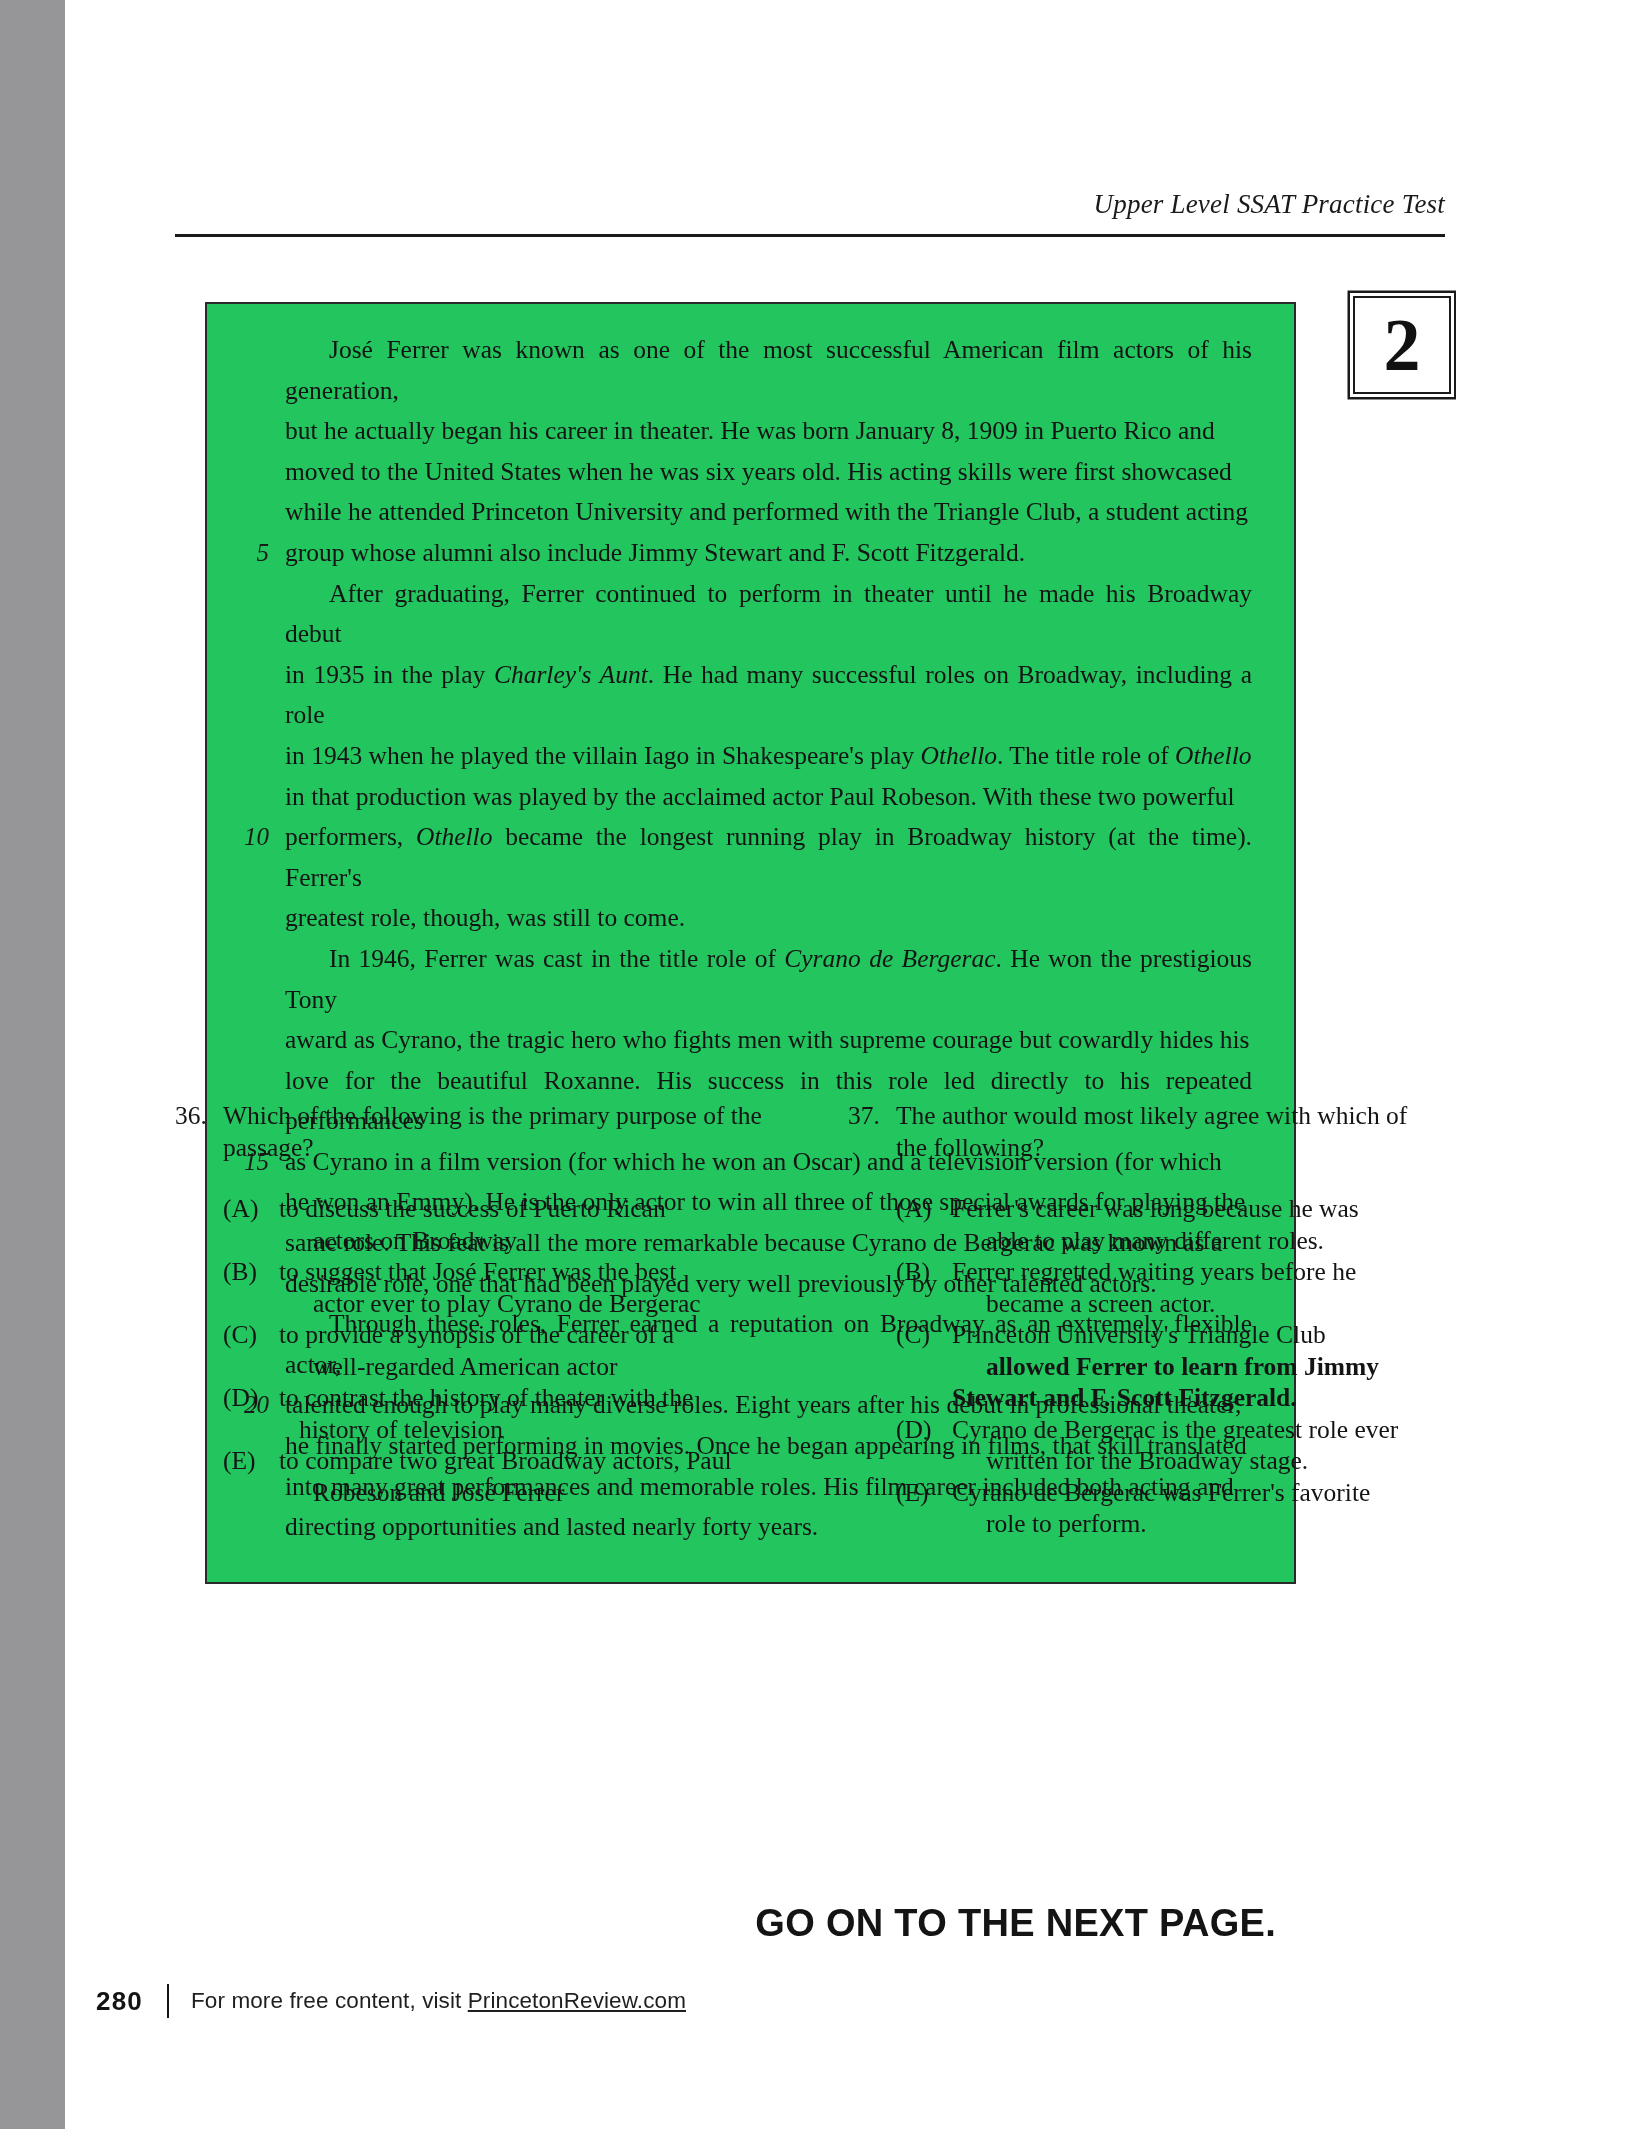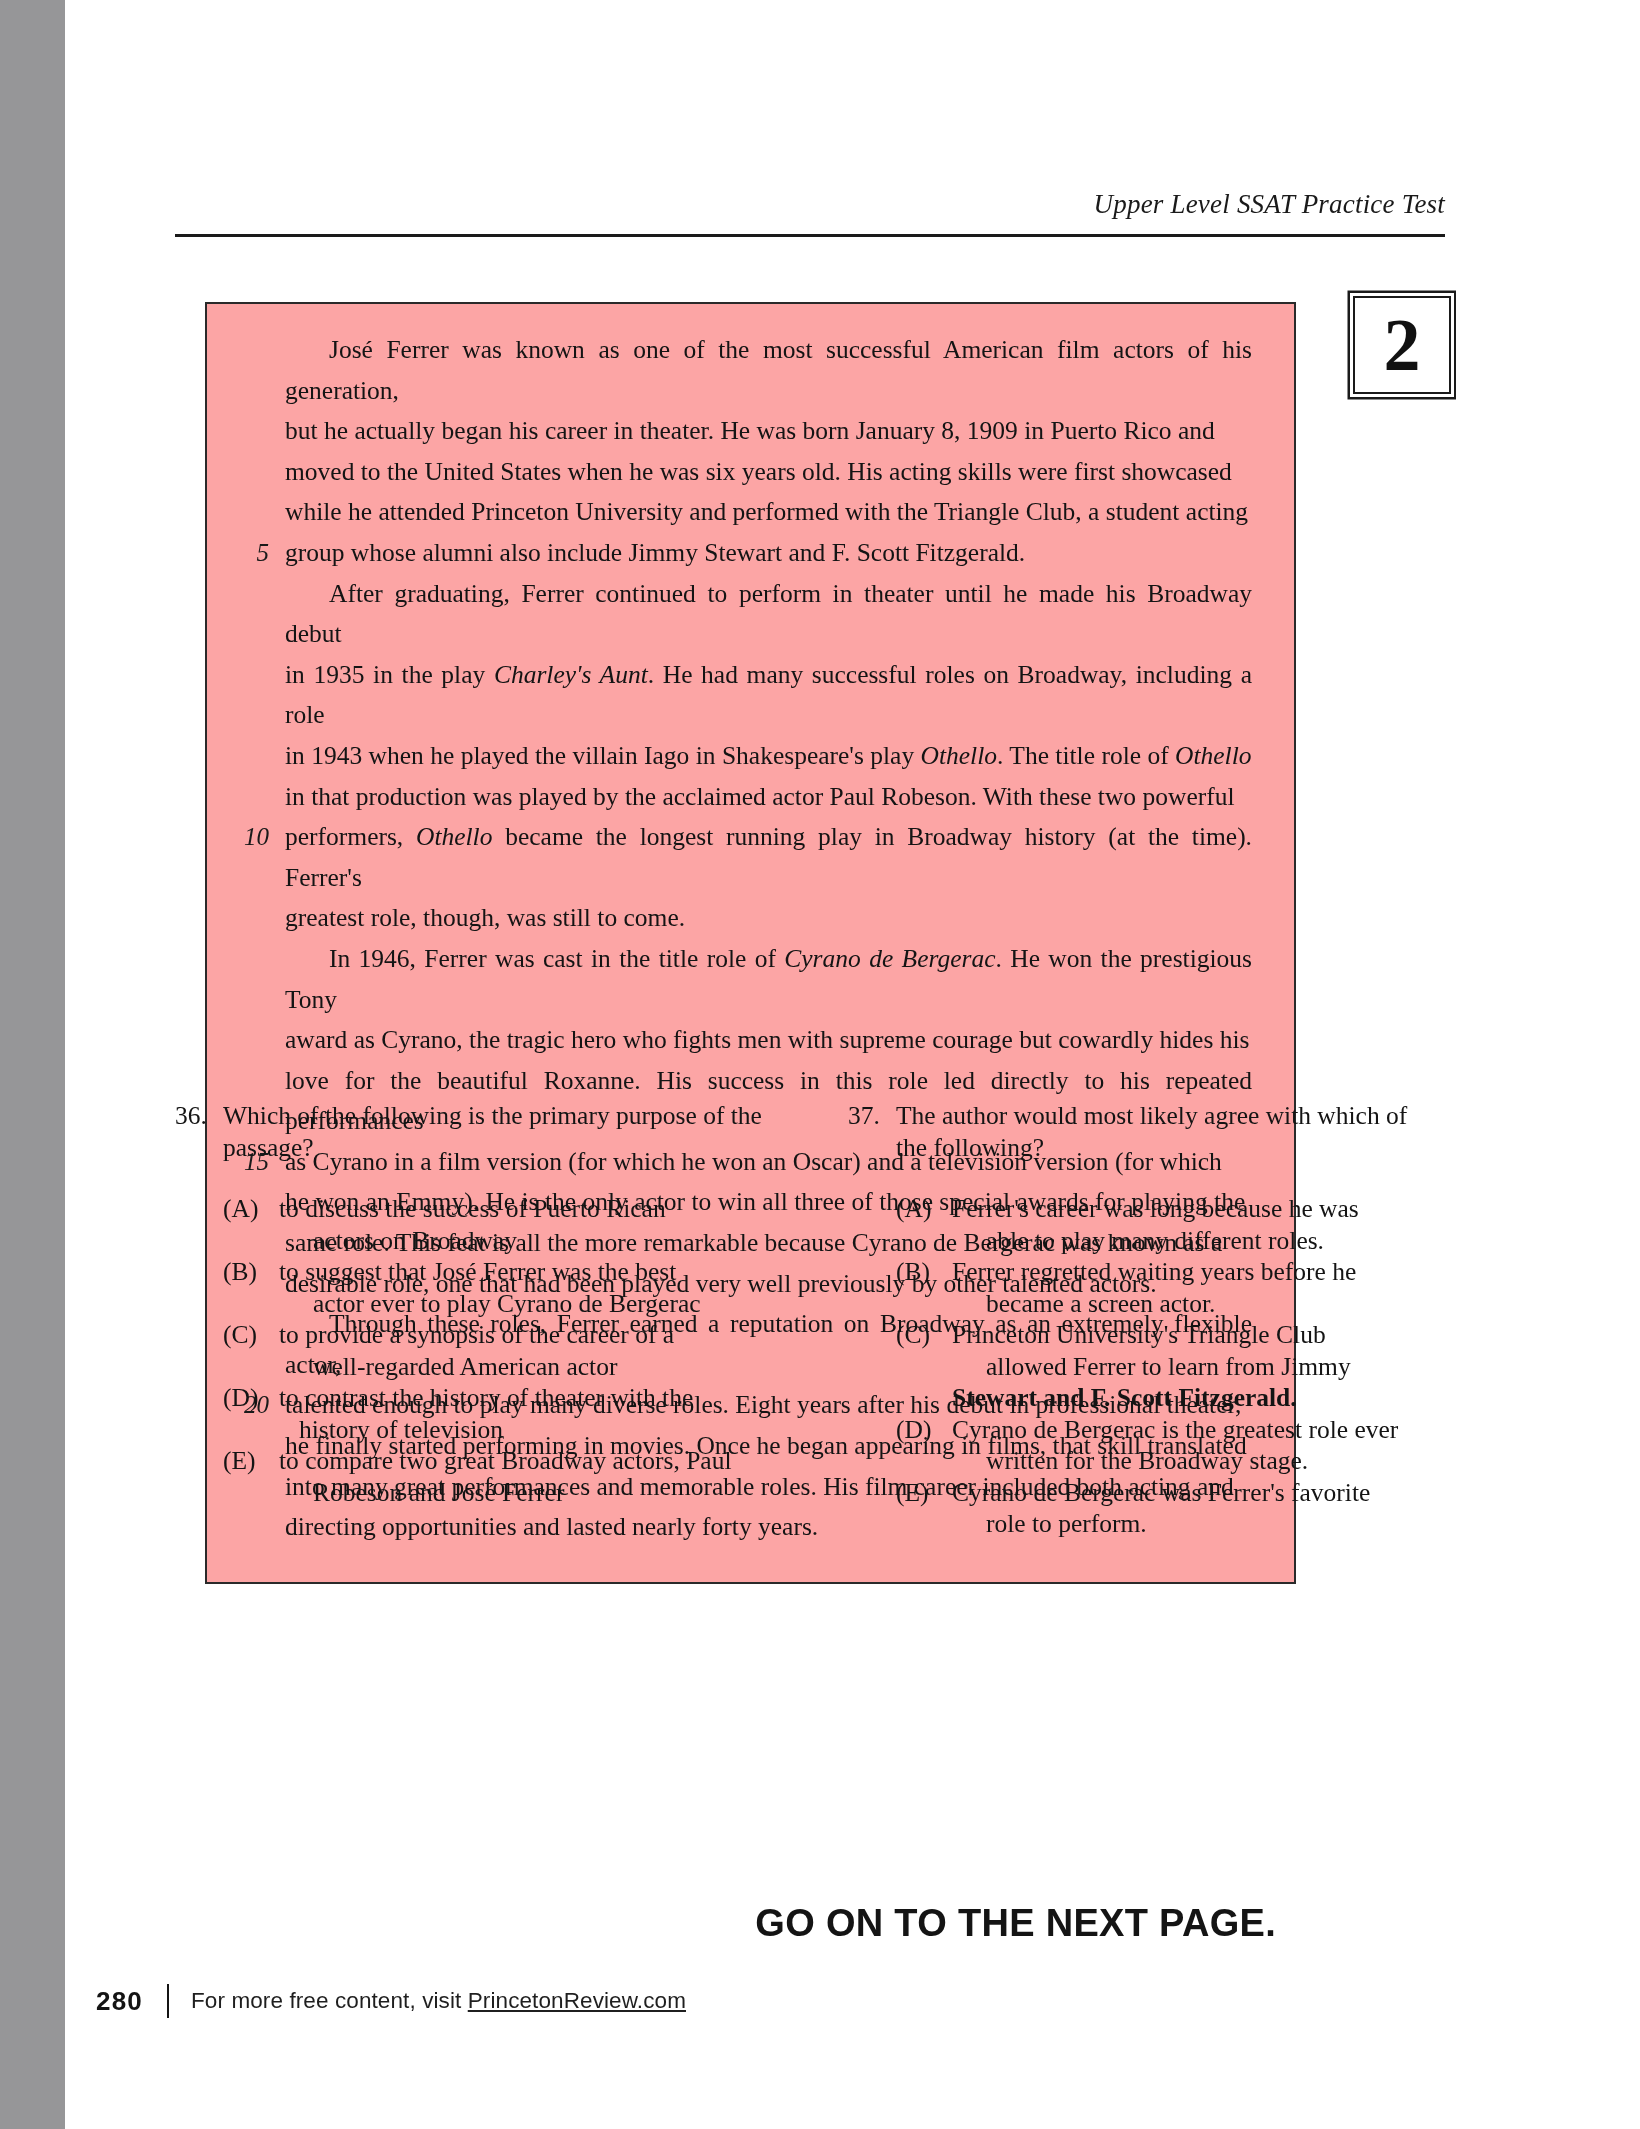--- a/index.html
+++ b/index.html
@@ -49,21 +49,21 @@
 
   
   .passage-box {
     position: absolute;
     left: 205px;
     top: 302px;
     width: 1091px;
     box-sizing: border-box;
     border: 2px solid #2a2a2a;
     padding: 26px 36px 34px 0;
-    background: #fca5a5;
+    background: #22c55e;
   }
   .ptable {
     border-collapse: collapse;
     width: 100%;
   }
   .ptable td {
     vertical-align: top;
     padding: 0;
   }
   .lnum-col {
@@ -456,21 +456,21 @@
             <div class="choice">
               <span class="choice-letter">(A)</span>
               <span class="choice-text"><span>Ferrer's career was long because he was</span><br><span class="cont" style="margin-left: 34px;">able to play many different roles.</span></span>
             </div>
             <div class="choice">
               <span class="choice-letter">(B)</span>
               <span class="choice-text"><span>Ferrer regretted waiting years before he</span><br><span class="cont" style="margin-left: 34px;">became a screen actor.</span></span>
             </div>
             <div class="choice">
               <span class="choice-letter">(C)</span>
-              <span class="choice-text"><span>Princeton University's Triangle Club</span><br><span class="cont" style="margin-left: 34px;">allowed Ferrer to learn from Jimmy</span><br><span class="cont" style=" font-weight: bold;">Stewart and F. Scott Fitzgerald.</span></span>
+              <span class="choice-text"><span>Princeton University's Triangle Club</span><br><span class="cont" style="margin-left: 34px; font-weight: bold;">allowed Ferrer to learn from Jimmy</span><br><span class="cont" style=" font-weight: bold;">Stewart and F. Scott Fitzgerald.</span></span>
             </div>
             <div class="choice">
               <span class="choice-letter">(D)</span>
               <span class="choice-text"><span>Cyrano de Bergerac is the greatest role ever</span><br><span class="cont" style="margin-left: 34px;">written for the Broadway stage.</span></span>
             </div>
             <div class="choice">
               <span class="choice-letter">(E)</span>
               <span class="choice-text"><span>Cyrano de Bergerac was Ferrer's favorite</span><br><span class="cont" style="margin-left: 34px;">role to perform.</span></span>
             </div>
           </div>

